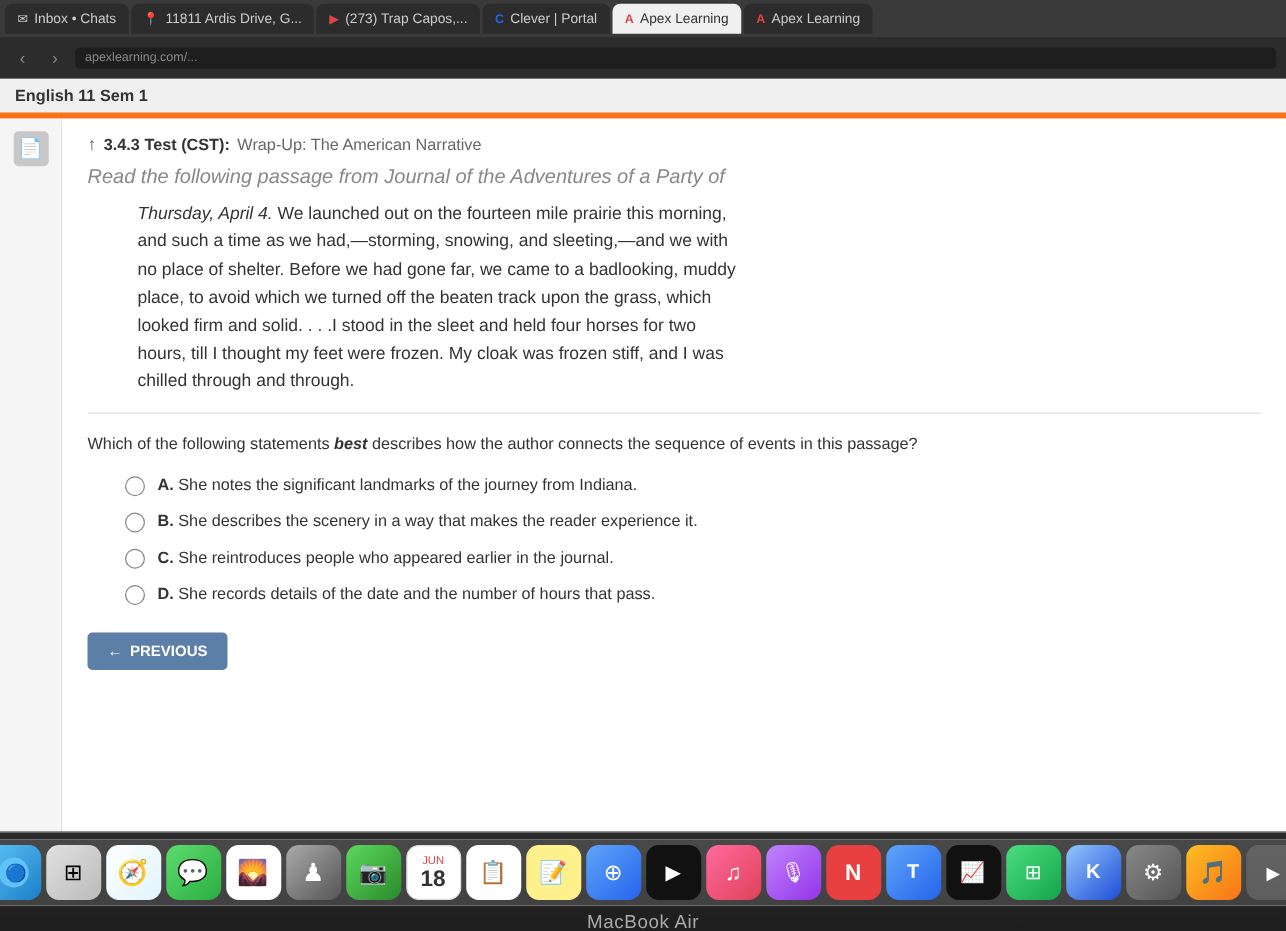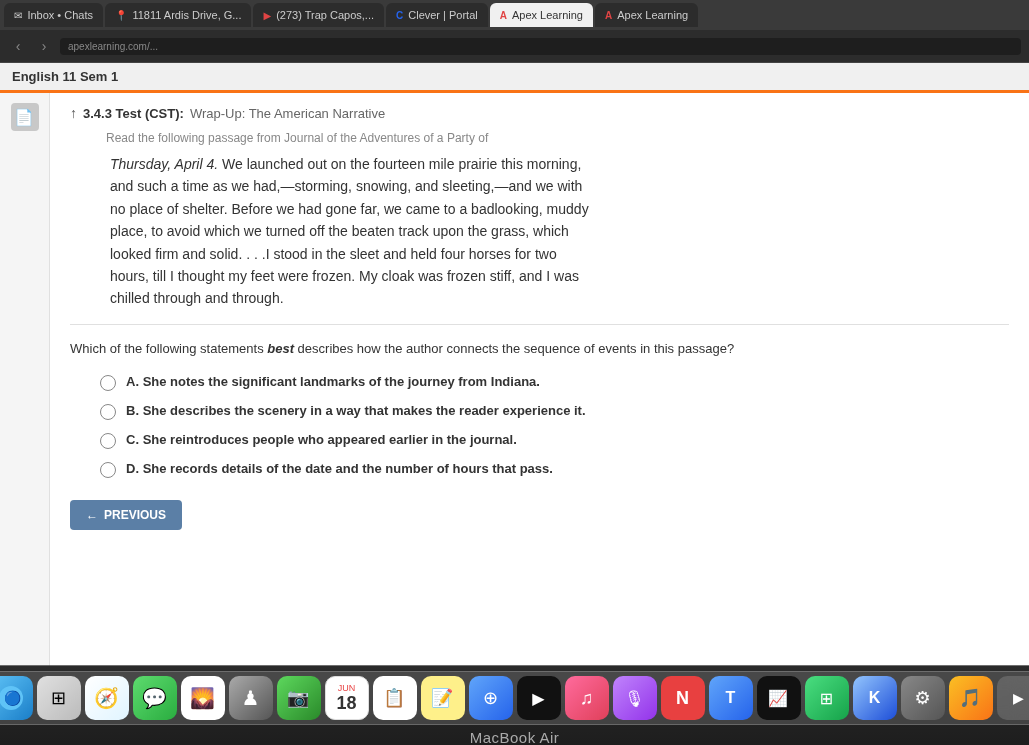--- a/index.html
+++ b/index.html
@@ -86,21 +86,21 @@
     .page-content {
       width: 100%;
       background: #f5f5f5;
       height: calc(745px - 62px - 80px);
       overflow: hidden;
     }
 
     
     .page-header {
       background: #f0f0f0;
-      border-bottom: 3px solid #f97316;
+      border-bottom: 5px solid #f97316;
       padding: 6px 12px;
       font-size: 13px;
       font-weight: 600;
       color: #333;
     }
 
     .main-area {
       display: flex;
       height: 100%;
       background: #fff;
@@ -148,24 +148,24 @@
       font-weight: 600;
       color: #333;
     }
 
     .test-subtitle {
       color: #666;
       font-weight: normal;
     }
 
     .partial-text {
-      font-size: 12px;
+      font-size: 16px;
       color: #888;
+      font-style: italic;
       margin-bottom: 6px;
-      margin-left: 36px;
     }
 
     .source-title {
       font-size: 12px;
       color: #555;
       font-style: italic;
       margin-bottom: 12px;
     }
 
     .passage-block {
@@ -219,21 +219,21 @@
       flex-shrink: 0;
       margin-top: 1px;
       background: #fff;
     }
 
     .answer-label {
       font-weight: 600;
     }
 
     .answer-text {
-      font-weight: bold;
+      font-weight: normal;
     }
 
     .previous-btn {
       display: inline-flex;
       align-items: center;
       gap: 6px;
       background: #5b7fa6;
       color: #fff;
       font-size: 12px;
       font-weight: 600;

